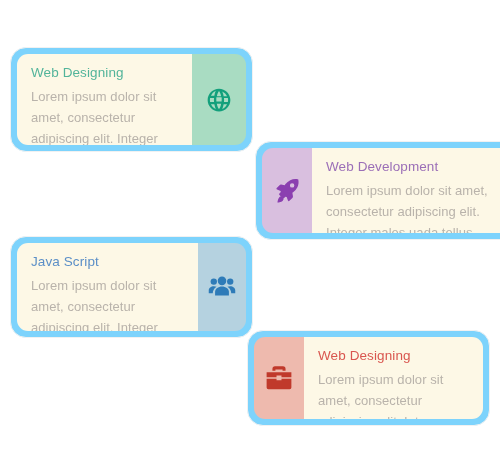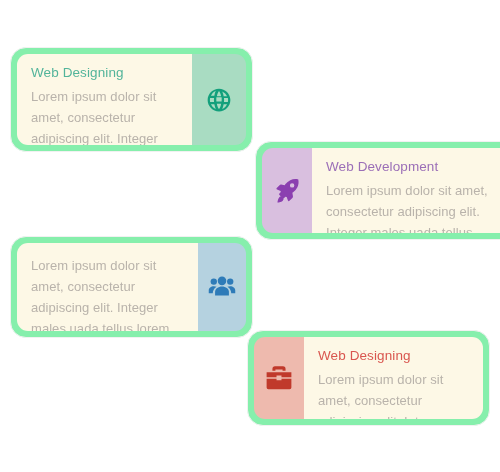--- a/index.html
+++ b/index.html
@@ -16,21 +16,21 @@
 
   #stage {
     position: relative;
     width: 500px;
     height: 472px;
   }
 
   
   .card-frame {
     position: absolute;
-    background: #86efac;
+    background: #7dd3fc;
     border: 1px solid #f1f1f1;
     border-radius: 16px;
     box-sizing: border-box;
     padding: 6px;
   }
 
   
   .card {
     position: relative;
     width: 100%;
@@ -131,20 +131,21 @@
             <path d="M5.4 17.3c-1.2 1.2-1.6 4.6-1.6 4.6s3.4-.4 4.6-1.6a2.1 2.1 0 0 0-3-3z"></path>
           </svg>
         </span>
       </div>
     </div>
   </div>
 
   <div class="card-frame" id="card-java-script" style="left:10px; top:236px; width:243px; height:102px;">
     <div class="card icon-right">
       <div class="card-body">
+        <div class="card-title">Java Script</div>
         <p class="card-text">Lorem ipsum dolor sit amet, consectetur adipiscing elit. Integer males uada tellus lorem, et condimentum neque commodo Integer males uada tellus lorem, et condimentum neque commodo</p>
       </div>
       <div class="icon-panel">
         <span>
           <svg width="28" height="24" viewBox="0 0 30 24" fill="#2e7bb8" aria-hidden="true">
             <circle cx="6.2" cy="6.2" r="3.4"></circle>
             <circle cx="23.8" cy="6.2" r="3.4"></circle>
             <circle cx="15" cy="5.4" r="4.6"></circle>
             <path d="M6.2 11.2c-3 0-5.4 1.9-5.4 4.2v3.2h4.3c.1-2.3 1.1-4.4 2.7-5.8a8.6 8.6 0 0 1 1.4-1 7.6 7.6 0 0 0-3-.6z"></path>
             <path d="M23.8 11.2a7.6 7.6 0 0 0-3 .6c.5.3 1 .6 1.4 1 1.6 1.4 2.6 3.5 2.7 5.8h4.3v-3.2c0-2.3-2.4-4.2-5.4-4.2z"></path>

